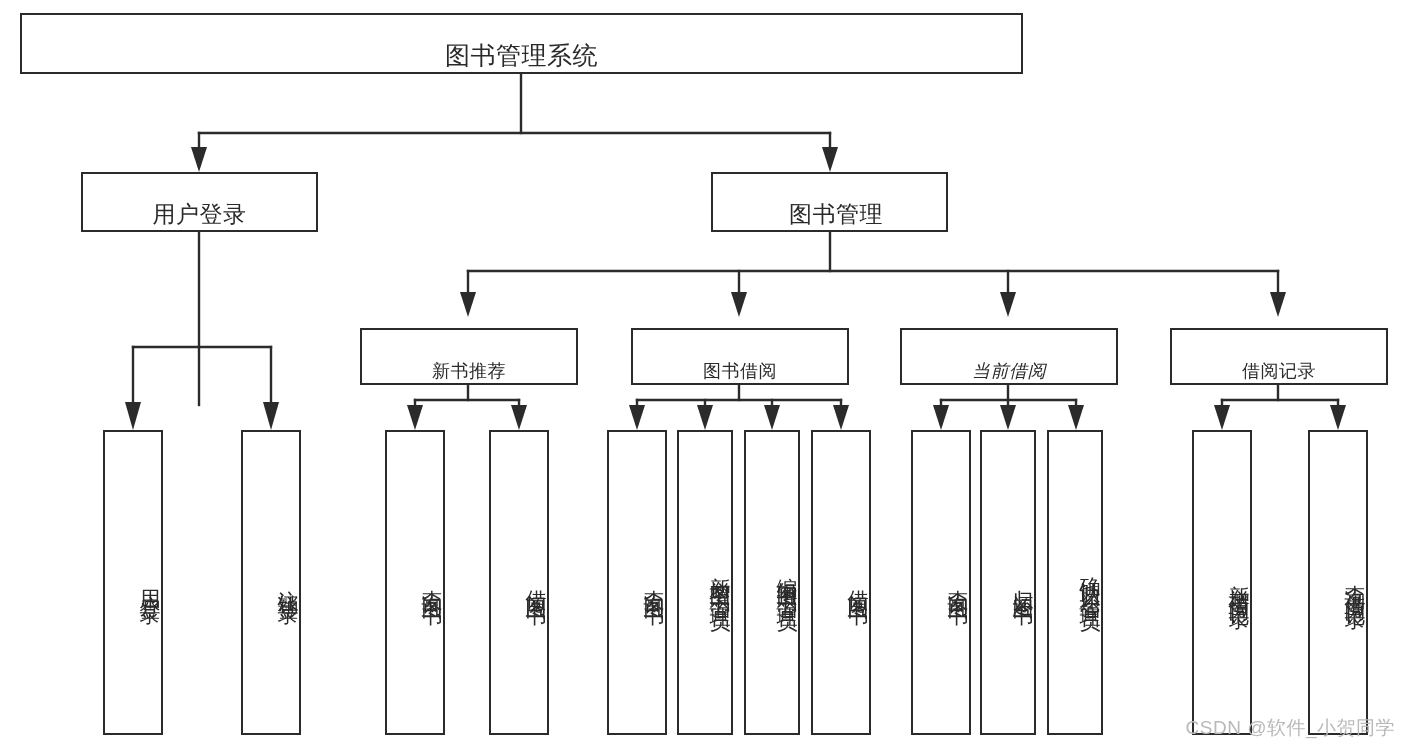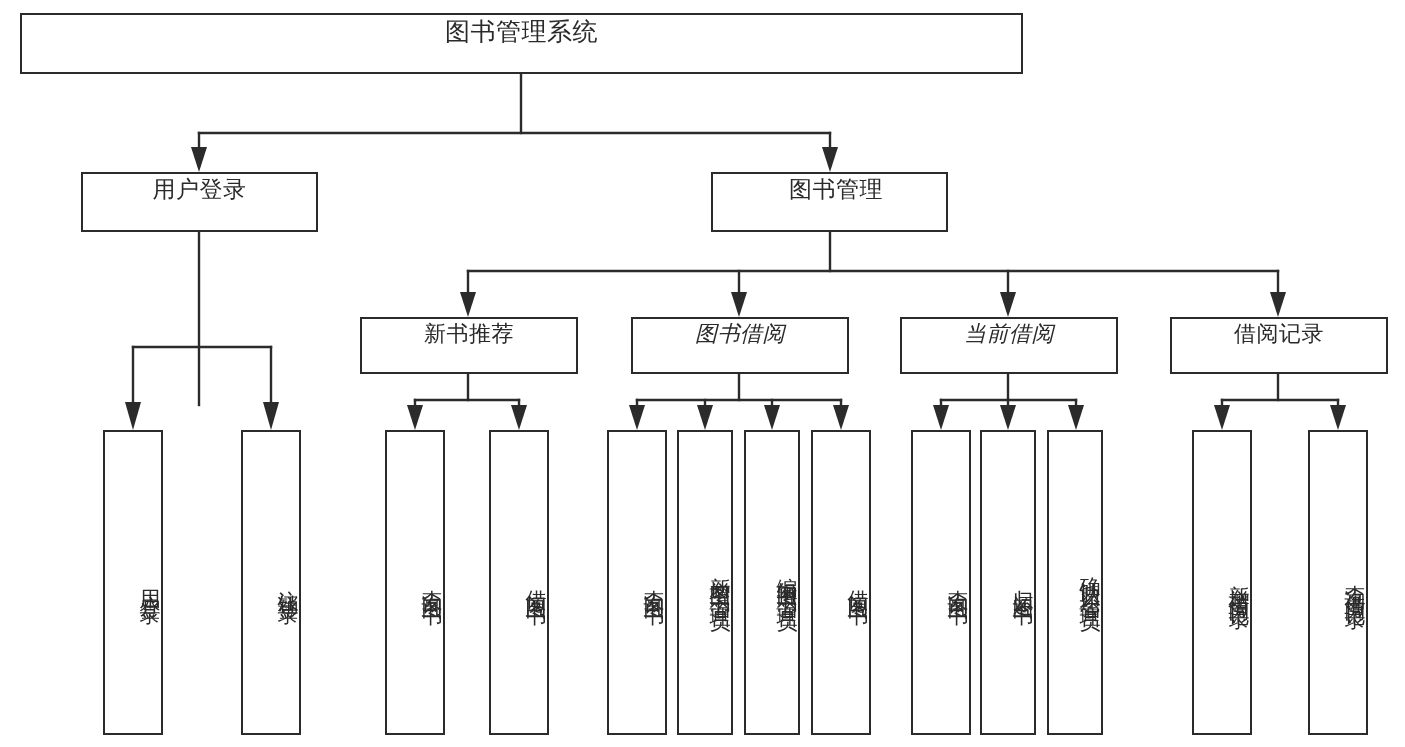--- a/index.html
+++ b/index.html
@@ -42,38 +42,39 @@
     stroke: none;
   }
 
   
   .node {
     position: absolute;
     box-sizing: border-box;
     background: #ffffff;
     border: 2.6px solid #2b2b2b;
     display: flex;
-    align-items: flex-start;
+    align-items: flex-end;
     justify-content: center;
     text-align: center;
     color: #2a2a2a;
     letter-spacing: 0.5px;
     z-index: 2;
   }
 
   .node.root {
     font-size: 25px;
   }
 
   .node.level2 {
     font-size: 23px;
   }
 
   .node.level3 {
-    font-size: 22px;
+    font-size: 18px;
+    margin-top: 11px;
   }
 
   
   .node.leaf {
     font-size: 21px;
     writing-mode: vertical-rl;
     text-orientation: upright;
     letter-spacing: 5px;
     line-height: 1;
     padding: 14px 0;
@@ -174,21 +175,21 @@
   </div>
 
   <div class="node level2" style="left:711px; top:172px; width:237px; height:60px;padding-left:13px;">
     <span>图书管理</span>
   </div>
 
   <div class="node level3" style="left:360px; top:317px; width:218px; height:57px;">
     <span>新书推荐</span>
   </div>
 
-  <div class="node level3" style="left:631px; top:317px; width:218px; height:57px;font-style:italic;">
+  <div class="node level3" style="left:631px; top:317px; width:218px; height:57px;">
     <span>图书借阅</span>
   </div>
 
   <div class="node level3" style="left:900px; top:317px; width:218px; height:57px;font-style:italic;">
     <span>当前借阅</span>
   </div>
 
   <div class="node level3" style="left:1170px; top:317px; width:218px; height:57px;">
     <span>借阅记录</span>
   </div>
@@ -238,14 +239,15 @@
   </div>
 
   <div class="node leaf" style="left:1192px; top:430px; width:60px; height:305px;">
     <span class="leaf-label">新增借阅记录</span>
   </div>
 
   <div class="node leaf" style="left:1308px; top:430px; width:60px; height:305px;">
     <span class="leaf-label">查询借阅记录</span>
   </div>
 
+  <div id="watermark">CSDN @软件_小贺同学</div>
 
 </div>
 
 </body></html>

